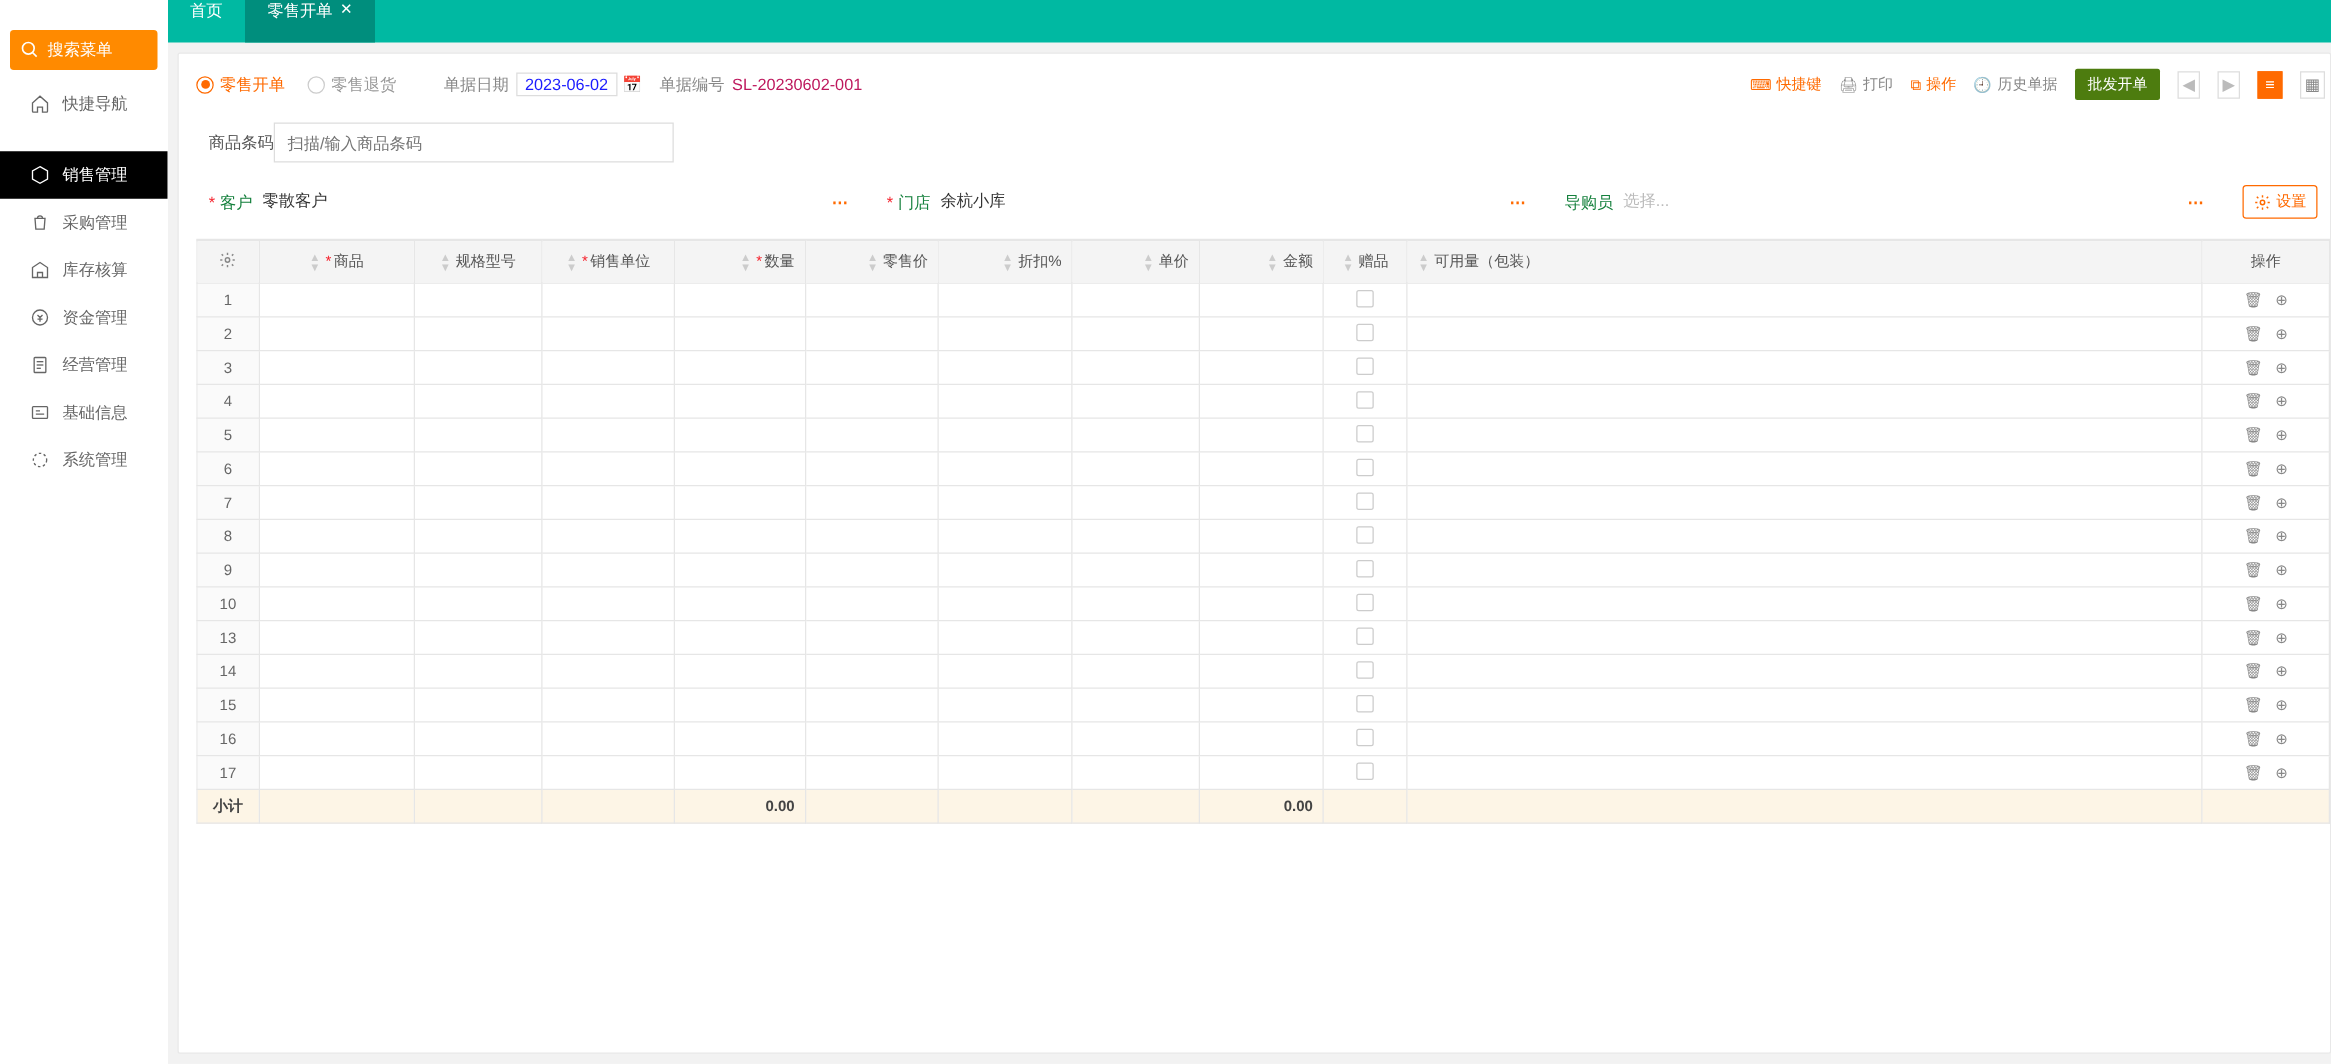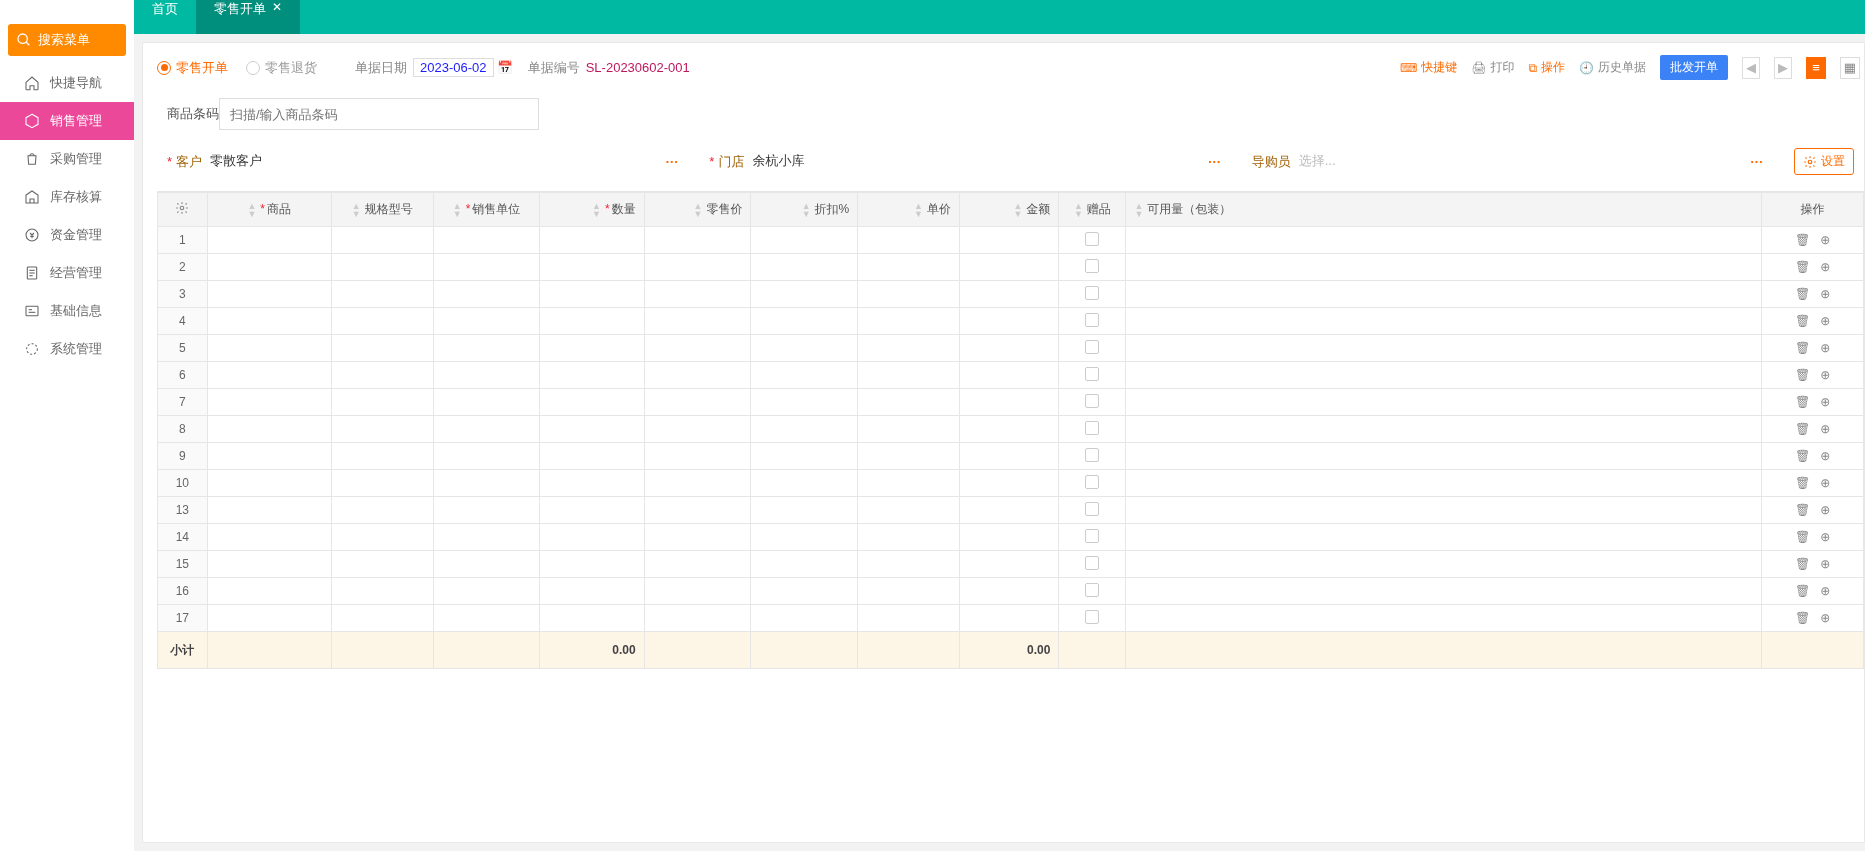--- a/index.html
+++ b/index.html
@@ -5,21 +5,21 @@
   * { box-sizing: border-box; margin: 0; padding: 0; }
   html, body { height: 100%; font-family: "Microsoft YaHei", Arial, sans-serif; font-size: 13px; color: #333; background: #f2f2f2; }
   body { display: flex; flex-direction: column; }
 
   
   .sidebar { position: fixed; left: 0; top: 0; width: 134px; height: 100%; background: #fff; padding-top: 20px; }
   .search-menu { margin: 4px 8px 8px 8px; height: 32px; background: #ff8a00; color: #fff; display: flex; align-items: center; padding: 0 8px; border-radius: 3px; cursor: pointer; font-size: 13px; }
   .search-menu svg { margin-right: 6px; }
   .side-item { height: 38px; display: flex; align-items: center; padding-left: 24px; color: #666; cursor: pointer; }
   .side-item svg { margin-right: 10px; stroke: #666; }
-  .side-item.active { background: #ec4899; color: #fff; }
+  .side-item.active { background: #000000; color: #fff; margin-top: 19px; }
   .side-item.active svg { stroke: #fff; }
 
   
   .main { margin-left: 134px; display: flex; flex-direction: column; height: 100%; }
 
   
   .tabbar { height: 34px; background: #00b9a2; display: flex; align-items: stretch; color: #fff; }
   .tab { padding: 0 18px; display: flex; align-items: flex-start; cursor: pointer; font-size: 13px; }
   .tab.active { background: #008e7d; }
   .tab .close { margin-left: 6px; font-size: 12px; }
@@ -33,52 +33,52 @@
   .radio .circle { width: 14px; height: 14px; border: 1px solid #ccc; border-radius: 50%; margin-right: 5px; display: inline-flex; align-items: center; justify-content: center; }
   .radio.selected .circle { border-color: #ff6a00; }
   .radio.selected .circle::after { content: ""; width: 7px; height: 7px; background: #ff6a00; border-radius: 50%; }
   .meta { display: flex; align-items: center; color: #888; font-size: 13px; }
   .meta .date { color: #1b1bff; margin: 0 18px 0 6px; border: 1px solid #ddd; padding: 1px 6px; }
   .meta .cal { color: #ff6a00; margin: 0 14px 0 -14px; }
   .meta .docno { margin-left: 6px; color: #be185d; text-align: right; }
   .header-actions { margin-left: auto; display: flex; align-items: center; gap: 14px; color: #888; }
   .header-actions .act { display: flex; align-items: center; gap: 4px; cursor: pointer; font-size: 12px; }
   .header-actions .act.orange { color: #ff6a00; }
-  .batch-btn { background: #3b82f6; color: #fff; padding: 4px 10px; border-radius: 2px; cursor: pointer; font-size: 12px; }
+  .batch-btn { background: #4d7c0f; color: #fff; padding: 4px 10px; border-radius: 2px; cursor: pointer; font-size: 12px; }
   .navbtn { width: 18px; height: 22px; border: 1px solid #ddd; display: flex; align-items: center; justify-content: center; color: #bbb; cursor: pointer; }
   .icobtn { width: 20px; height: 22px; border: 1px solid #ddd; display: flex; align-items: center; justify-content: center; cursor: pointer; }
   .icobtn.on { background: #ff6a00; color: #fff; border-color: #ff6a00; }
 
   
   .barcode-row { display: flex; align-items: center; padding: 18px 0 14px 10px; }
   .barcode-label { color: #555; }
   .barcode-input { width: 320px; height: 32px; border: 1px solid #ddd; padding: 0 10px; font-size: 13px; }
 
   
   .filters { display: flex; align-items: center; padding: 4px 10px 16px 10px; gap: 30px; }
   .field { display: flex; align-items: center; flex: 1; position: relative; }
   .field .req { color: #f5222d; margin-right: 4px; }
-  .field label { color: #a16207; margin-right: 8px; white-space: nowrap; }
+  .field label { color: #15803d; margin-right: 8px; white-space: nowrap; }
   .field .val { flex: 1; border-bottom: 1px solid transparent; color: #333; }
   .field .placeholder { color: #bbb; }
   .field .more { color: #ff6a00; font-weight: bold; letter-spacing: 1px; cursor: pointer; margin-left: 6px; }
   .settings-btn { border: 1px solid #ff6a00; color: #ff6a00; padding: 4px 8px; border-radius: 3px; display: flex; align-items: center; gap: 4px; cursor: pointer; font-size: 12px; white-space: nowrap; }
 
   
   .table-wrap { flex: 1; overflow: hidden; position: relative; border-top: 1px solid #e6e6e6; }
   table { border-collapse: collapse; width: 100%; table-layout: fixed; }
   thead th { background: #f4f4f4; font-weight: normal; color: #555; height: 34px; border: 1px solid #e6e6e6; font-size: 12px; padding: 0 4px; position: sticky; top: 0; }
   thead th .sort { color: #ccc; font-size: 9px; line-height: 8px; display: inline-flex; flex-direction: column; vertical-align: middle; margin-right: 4px; }
   thead th .req { color: #f5222d; margin-right: 2px; }
   tbody td { height: 27px; border: 1px solid #e6e6e6; text-align: center; color: #666; font-size: 12px; background: #fff; }
   tbody td.rownum { background: #fafafa; }
   .gift-cb { width: 14px; height: 14px; border: 1px solid #ccc; display: inline-block; border-radius: 2px; }
   .op-icons { display: flex; justify-content: center; gap: 10px; color: #888; }
 
-  tfoot td { height: 37px; border: 1px solid #e6e6e6; background: #fdf5e6; font-size: 12px; color: #444; text-align: center; }
+  tfoot td { height: 27px; border: 1px solid #e6e6e6; background: #fdf5e6; font-size: 12px; color: #444; text-align: center; }
   tfoot td.lbl { text-align: center; font-weight: bold; }
   tfoot td.num { text-align: right; padding-right: 8px; font-weight: bold; }
 
   .gear { width: 14px; height: 14px; }
 
   
   col.c-num { width: 40px; }
   col.c-prod { width: 100px; }
   col.c-spec { width: 82px; }
   col.c-unit { width: 86px; }

